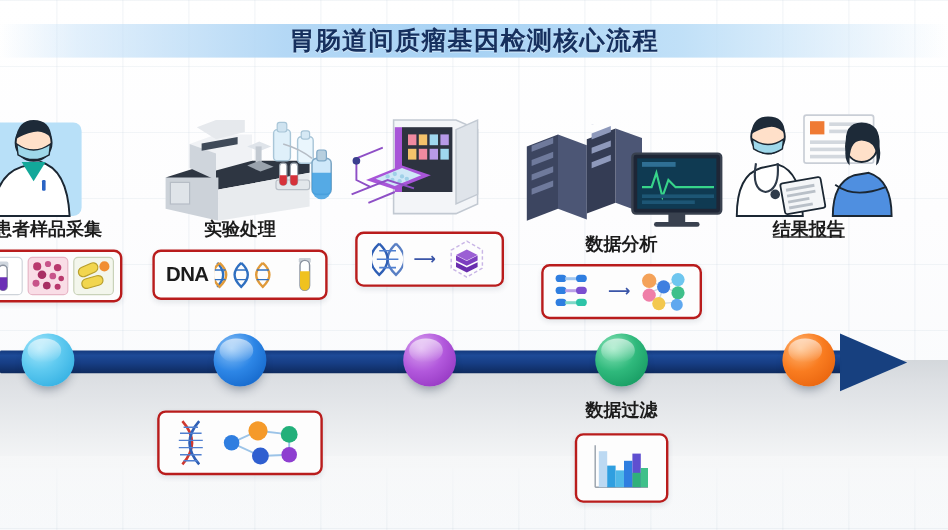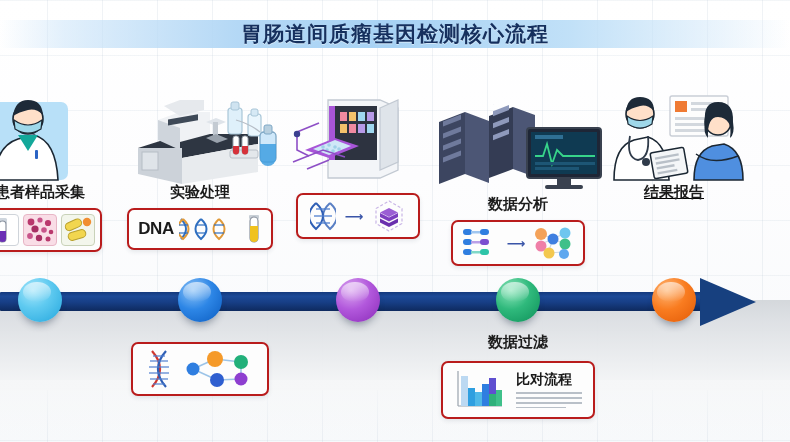--- a/index.html
+++ b/index.html
@@ -479,26 +479,15 @@
         <line x1="4" y1="3" x2="4" y2="38" stroke="#9aa3ad" stroke-width="1.2"></line>
         <line x1="4" y1="38" x2="48" y2="38" stroke="#9aa3ad" stroke-width="1.2"></line>
         <rect x="7" y="8" width="7" height="30" fill="#bcd9f2"></rect>
         <rect x="14" y="20" width="7" height="18" fill="#2f9fe0"></rect>
         <rect x="21" y="24" width="7" height="14" fill="#4fb8e8"></rect>
         <rect x="28" y="16" width="7" height="22" fill="#2f7ee0"></rect>
         <rect x="35" y="10" width="7" height="28" fill="#5f4fd0"></rect>
         <rect x="35" y="26" width="7" height="12" fill="#2fb07a"></rect>
         <rect x="42" y="22" width="6" height="16" fill="#3fc08a"></rect>
       </svg>
-      <div style="display:flex;flex-direction:column;align-items:flex-start;gap:4px;">
-        <span class="card-text">比对流程</span>
-        <svg width="66" height="16" viewBox="0 0 66 16">
-          <g fill="#b9c0c8">
-              <rect x="0" y="0" width="66" height="2"></rect>
-              <rect x="0" y="5" width="66" height="2"></rect>
-          <rect x="0" y="10" width="66" height="2"></rect>
-              <rect x="0" y="15" width="50" height="1.6"></rect>
-            </g>
-        </svg>
-      </div>
     </div>
   </div>
 </div>
 
 </body></html>

